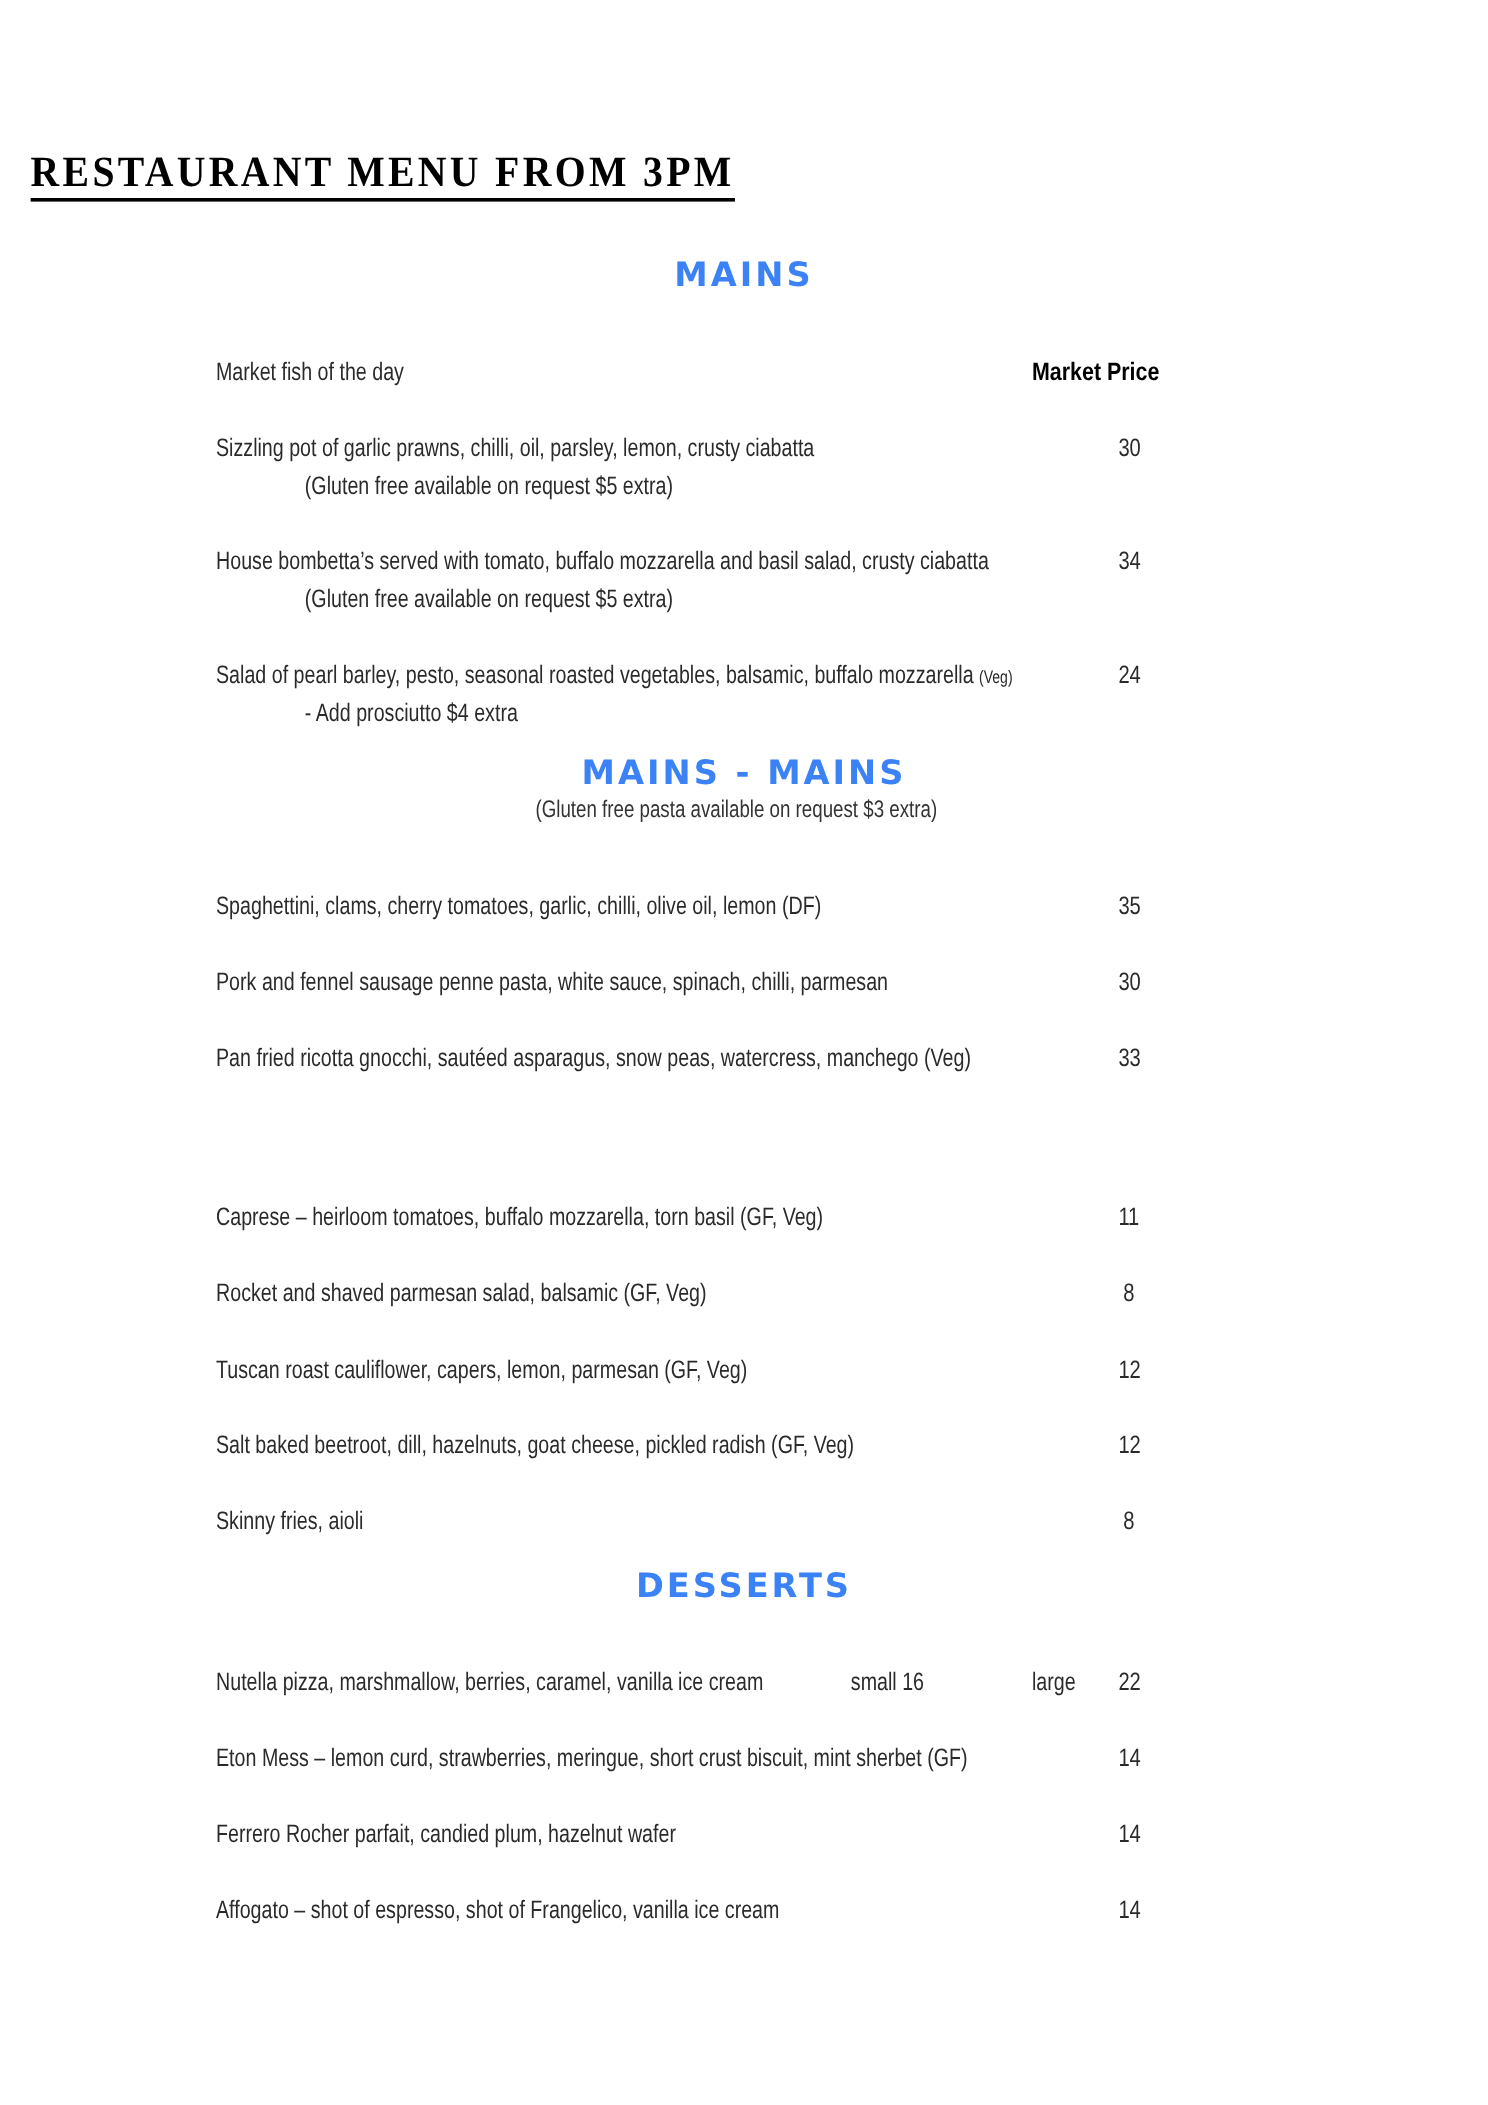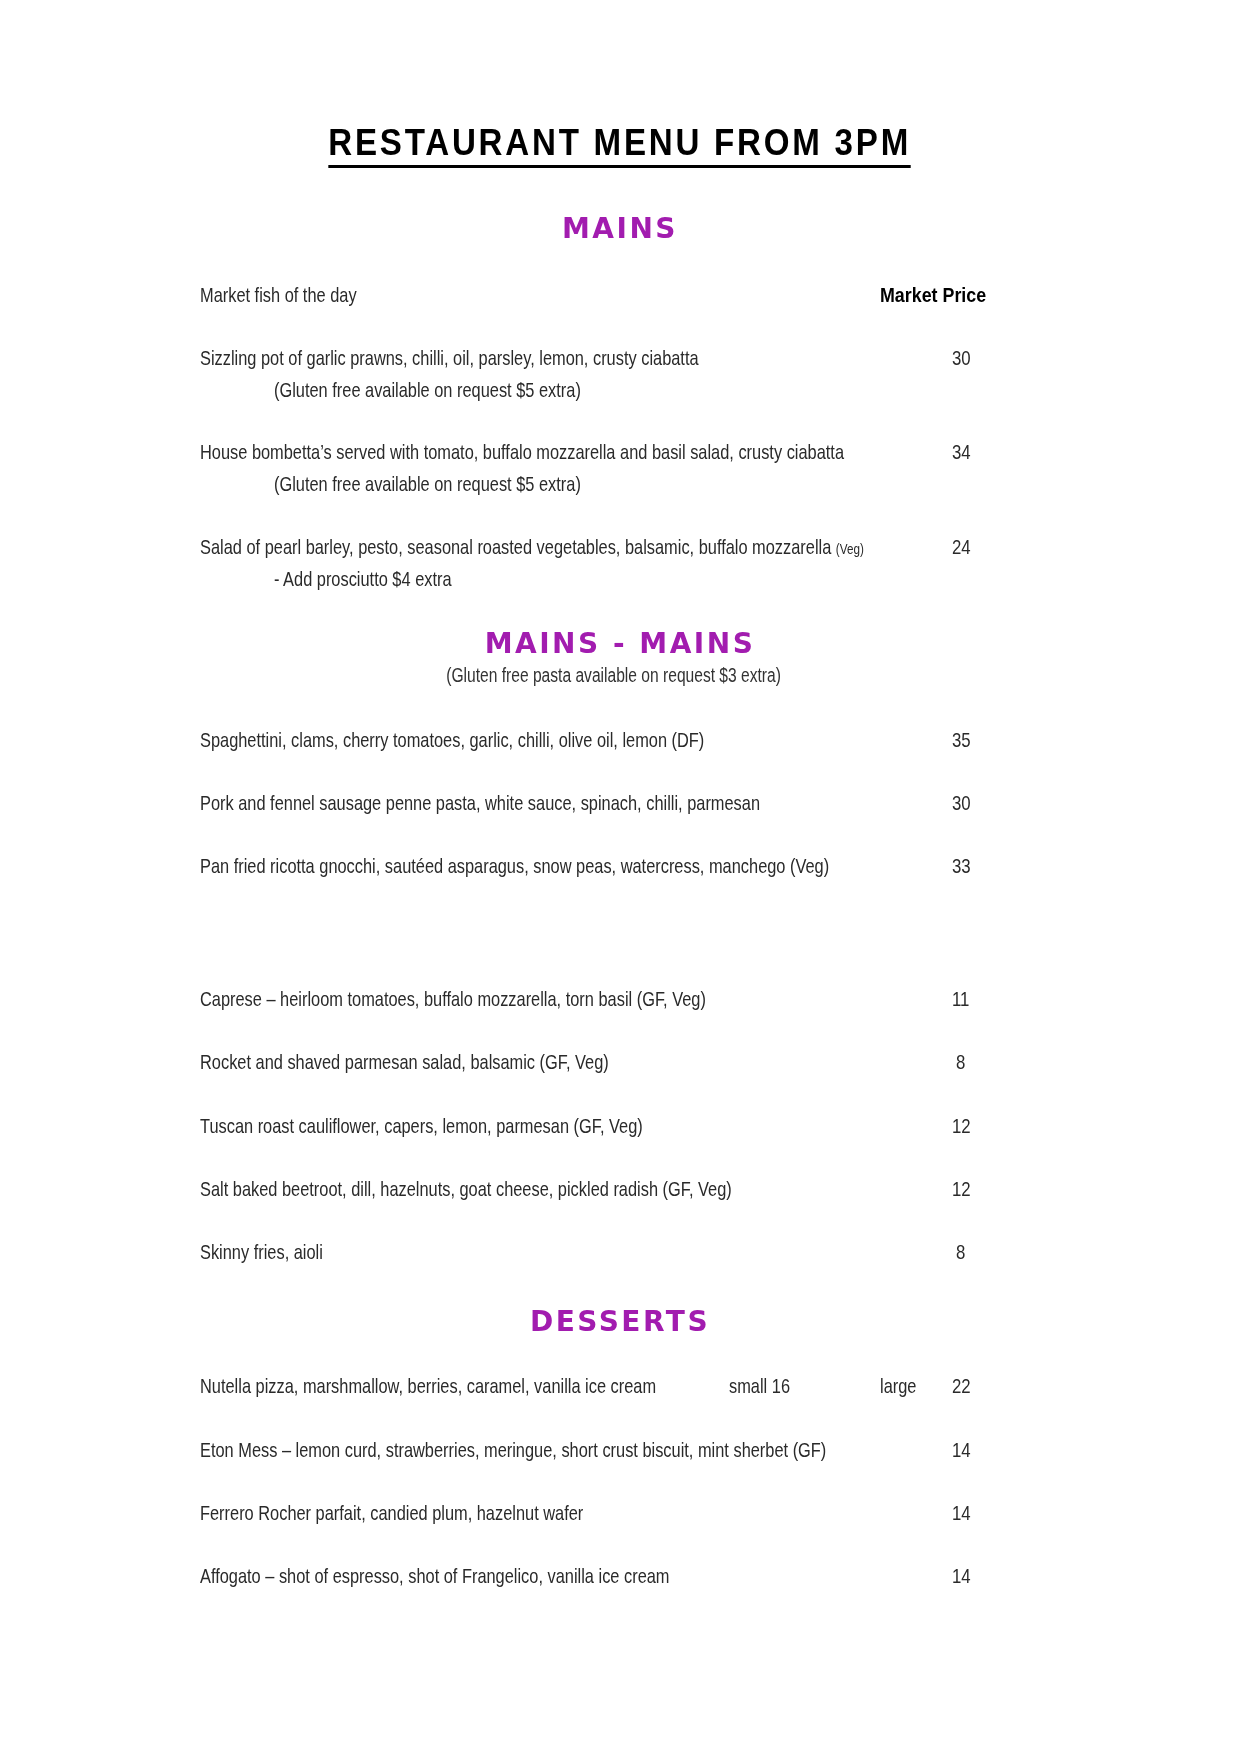--- a/index.html
+++ b/index.html
@@ -1,36 +1,36 @@
 <!DOCTYPE html>
 <html><head>
 <meta charset="utf-8">
 <style>
   html, body { margin:0; padding:0; background:#ffffff; }
   body { width:1240px; height:1754px; position:relative; overflow:hidden; color:#1a1a1a; }
   .page { position:absolute; left:0; top:0; width:1240px; height:1754px; }
   .title {
-    position:absolute; left:0; width:1240px; top:122px; text-align:center;
-    font-family:Liberation Sans, sans-serif; font-weight:bold; font-size:36px; letter-spacing:3px;
+    position:absolute; left:0; width:1240px; top:122px; text-align:left;
+    font-family:Liberation Serif, serif; font-weight:bold; font-size:36px; letter-spacing:3px;
     color:#000;
   }
   .title span {
     display:inline-block; transform:scaleX(0.92); transform-origin:center;
     border-bottom:3px solid #000; padding-bottom:2px; line-height:40px;
   }
   .section-h {
     position:absolute; left:0; width:1240px; text-align:center;
-    font-family:"DejaVu Sans", sans-serif; font-weight:bold; font-size:28px; letter-spacing:2.5px; color:#a21caf;
+    font-family:"DejaVu Sans", sans-serif; font-weight:bold; font-size:28px; letter-spacing:2.5px; color:#3b82f6;
   }
   .section-sub {
     position:absolute; left:0; width:1228px; text-align:center;
     font-family:"Liberation Sans", sans-serif; font-size:20px; color:#333;
   }
   .section-sub span { display:inline-block; transform:scaleX(0.78); transform-origin:center; }
-  .row { position:absolute; left:200px; width:800px; height:28px; }
+  .row { position:absolute; left:180px; width:800px; height:28px;margin-top:16px; }
   .desc {
     position:absolute; left:0; top:0; white-space:nowrap;
     font-family:"Liberation Sans", sans-serif; font-size:21px; color:#2a2a2a;
     transform:scaleX(0.78); transform-origin:left top; font-weight:300;
   }
   .desc .small { font-size:15px; }
   .sub {
     position:absolute; left:74px; top:32px; white-space:nowrap;
     font-family:"Liberation Sans", sans-serif; font-size:21px; color:#2a2a2a;
     transform:scaleX(0.78); transform-origin:left top;

